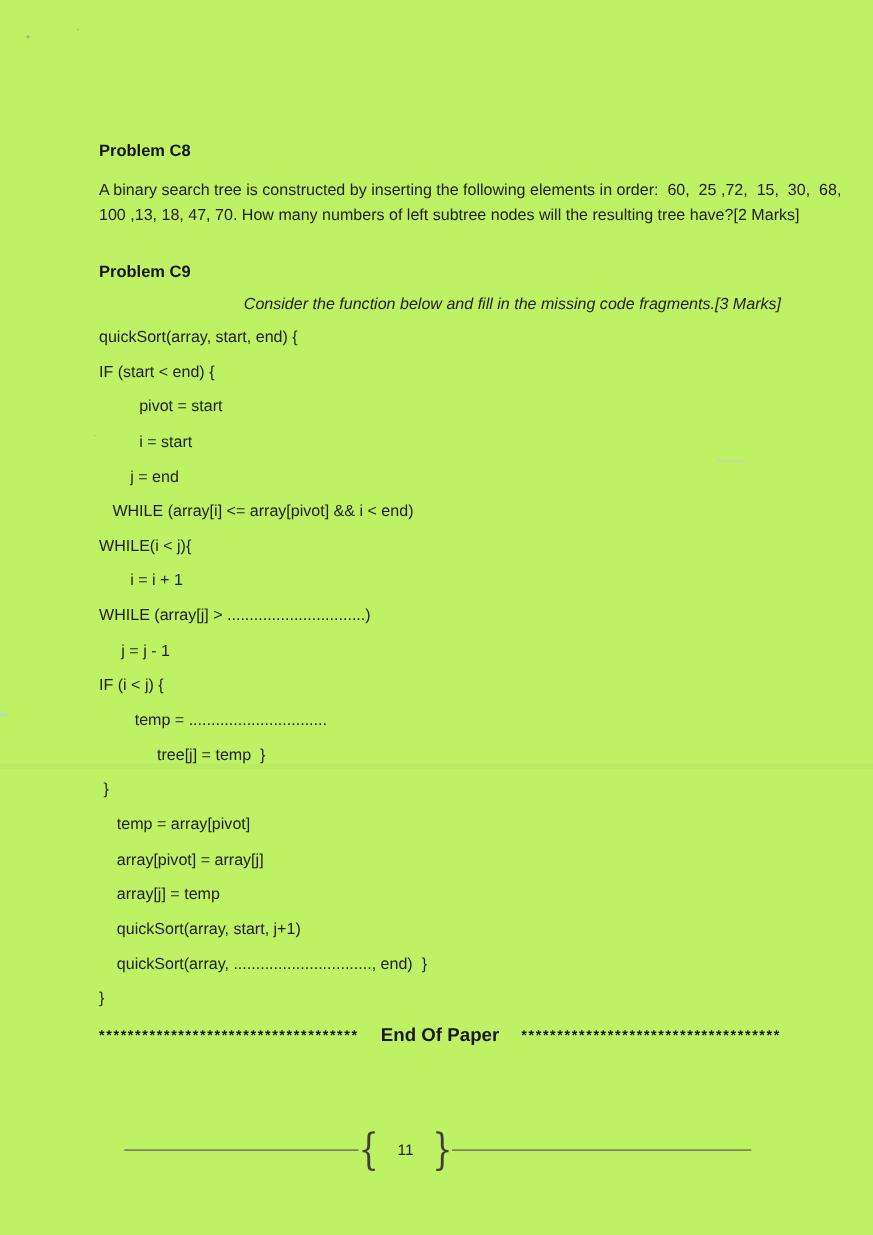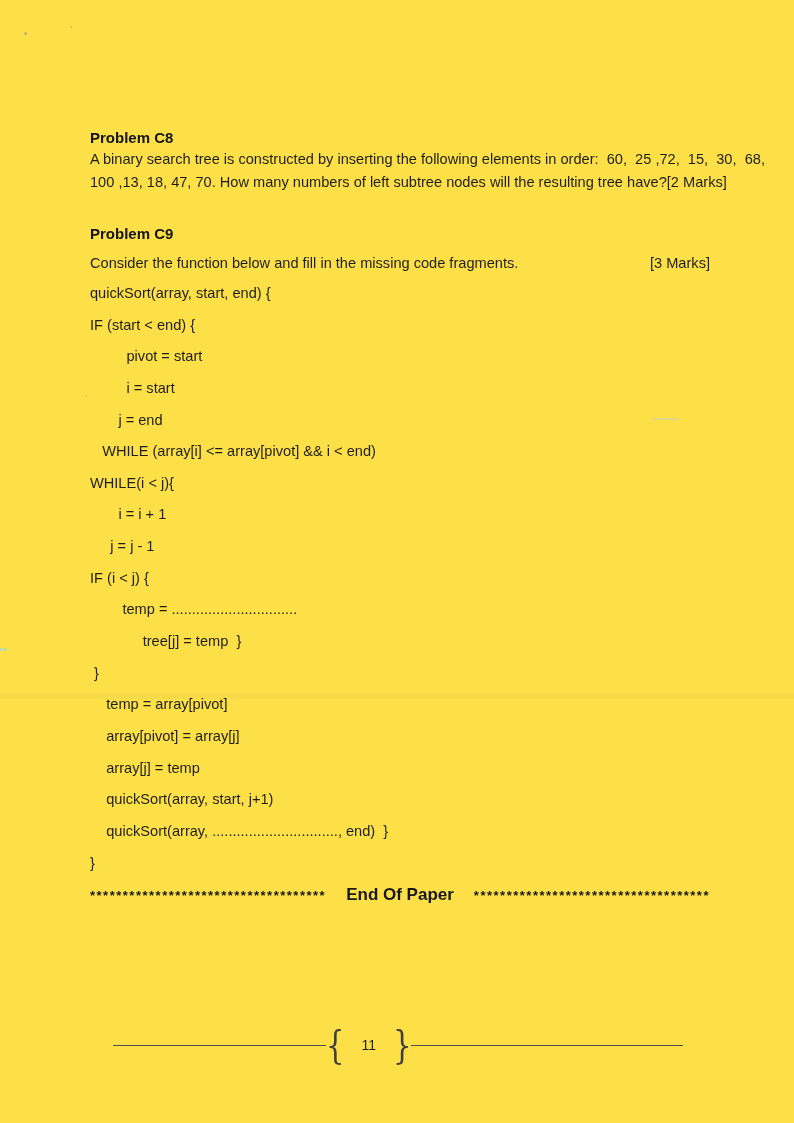--- a/index.html
+++ b/index.html
@@ -1,31 +1,31 @@
 <!DOCTYPE html>
 <html><head>
 <meta charset="utf-8">
 <style>
   html,body{margin:0;padding:0;background:#ffffff;}
   .page{
     position:relative;
     width:794px;height:1123px;
-    background:#fde047;
+    background:#bef264;
     font-family:"Liberation Sans", sans-serif;
     color:#1f1f1f;
     overflow:hidden;
   }
   .content{position:absolute;left:90px;top:130px;width:620px;}
   .heading{font-size:15px;font-weight:700;color:#141414;line-height:15px;white-space:pre;}
-  .para{margin-top:3px;font-size:14.6px;}
+  .para{margin-top:17px;font-size:14.6px;}
   .para-line{line-height:23px;white-space:pre;}
   .para-line2{display:flex;justify-content:space-between;}
   .marks{white-space:pre;}
   .h-c9{margin-top:32px;}
-  .intro-row{margin-top:15px;display:flex;justify-content:space-between;font-size:14.6px;line-height:15px;white-space:pre;}
+  .intro-row{margin-top:15px;display:flex;justify-content:flex-end;font-size:14.6px;line-height:15px;white-space:pre;font-style:italic;}
   .code{margin-top:7px;font-size:14.6px;}
   .code-line{line-height:31.65px;height:31.65px;white-space:pre;}
   .endline{
     margin-top:6px;display:flex;align-items:center;justify-content:space-between;
     white-space:nowrap;font-weight:700;color:#181818;
   }
   .stars{font-size:13px;letter-spacing:1.5px;overflow:hidden;}
   .end-label{font-size:17px;padding:0 4px;}
   .footer{
     position:absolute;top:1026px;left:113px;width:570px;height:38px;
@@ -83,20 +83,21 @@
 
     <div class="code">
         <div class="code-line">quickSort(array, start, end) {</div>
         <div class="code-line">IF (start &lt; end) {</div>
         <div class="code-line">         pivot = start</div>
         <div class="code-line">         i = start</div>
         <div class="code-line">       j = end</div>
         <div class="code-line">   WHILE (array[i] &lt;= array[pivot] &amp;&amp; i &lt; end)</div>
         <div class="code-line">WHILE(i &lt; j){</div>
         <div class="code-line">       i = i + 1</div>
+        <div class="code-line">WHILE (array[j] &gt; ...............................)</div>
         <div class="code-line">     j = j - 1</div>
         <div class="code-line">IF (i &lt; j) {</div>
         <div class="code-line">        temp = ...............................</div>
         <div class="code-line">             tree[j] = temp  }</div>
         <div class="code-line"> }</div>
         <div class="code-line">    temp = array[pivot]</div>
         <div class="code-line">    array[pivot] = array[j]</div>
         <div class="code-line">    array[j] = temp</div>
         <div class="code-line">    quickSort(array, start, j+1)</div>
         <div class="code-line">    quickSort(array, ..............................., end)  }</div>

